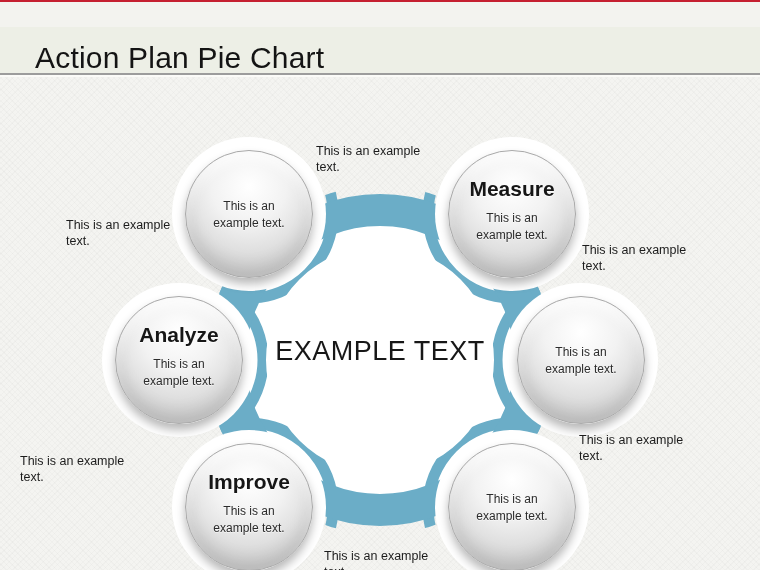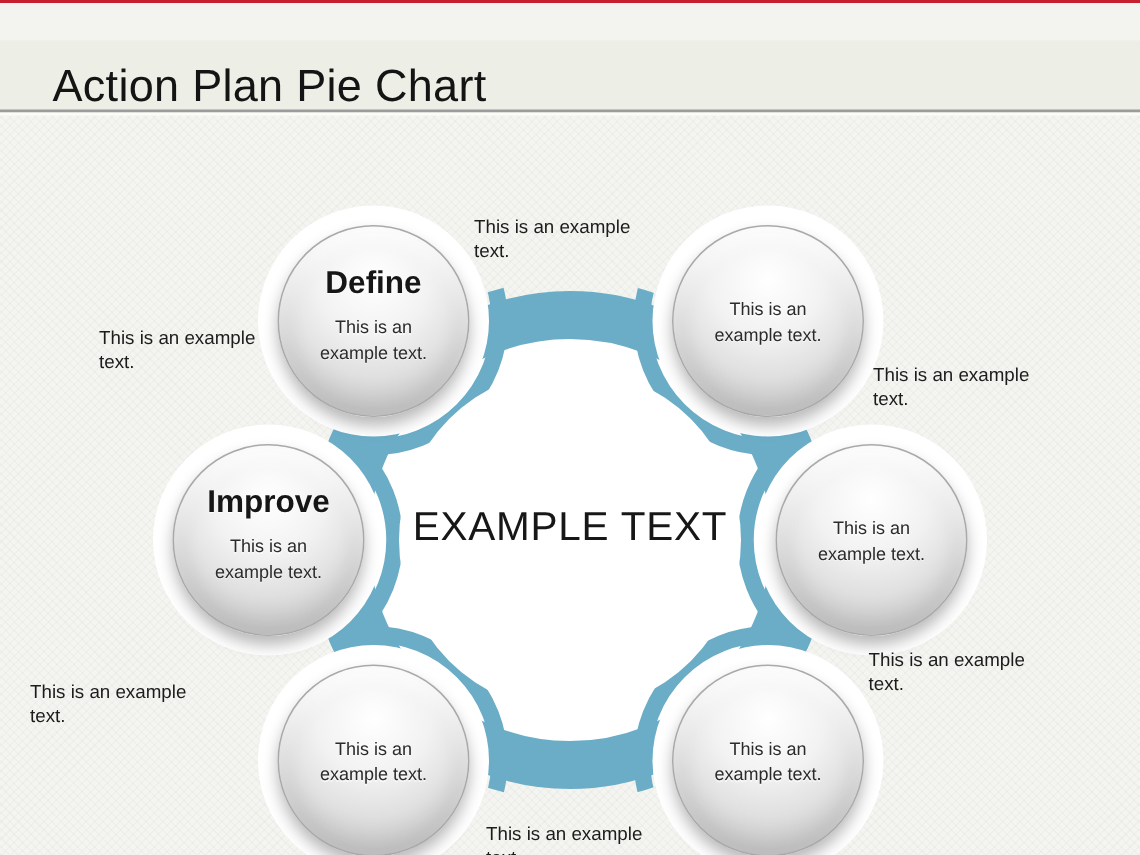--- a/index.html
+++ b/index.html
@@ -118,46 +118,47 @@
       <circle cx="581" cy="296" r="77" fill="#ffffff"></circle>
       <circle cx="249" cy="443" r="77" fill="#ffffff"></circle>
       <circle cx="512" cy="443" r="77" fill="#ffffff"></circle>
     </g>
   </svg>
 
   <div class="center-label">EXAMPLE TEXT</div>
 
   <div class="node node-define">
     <div class="node-inner">
-      <div class="node-label">Define</div>
       <div class="node-sub">This is an example text.</div>
     </div>
   </div>
 
   <div class="node node-measure">
     <div class="node-inner">
+      <div class="node-label">Measure</div>
       <div class="node-sub">This is an example text.</div>
     </div>
   </div>
 
   <div class="node node-control">
     <div class="node-inner">
-      <div class="node-label">Improve</div>
+      <div class="node-label">Analyze</div>
       <div class="node-sub">This is an example text.</div>
     </div>
   </div>
 
   <div class="node node-analyze">
     <div class="node-inner">
       <div class="node-sub">This is an example text.</div>
     </div>
   </div>
 
   <div class="node node-improve">
     <div class="node-inner">
+      <div class="node-label">Improve</div>
       <div class="node-sub">This is an example text.</div>
     </div>
   </div>
 
   <div class="node node-planning">
     <div class="node-inner">
       <div class="node-sub">This is an example text.</div>
     </div>
   </div>
 

